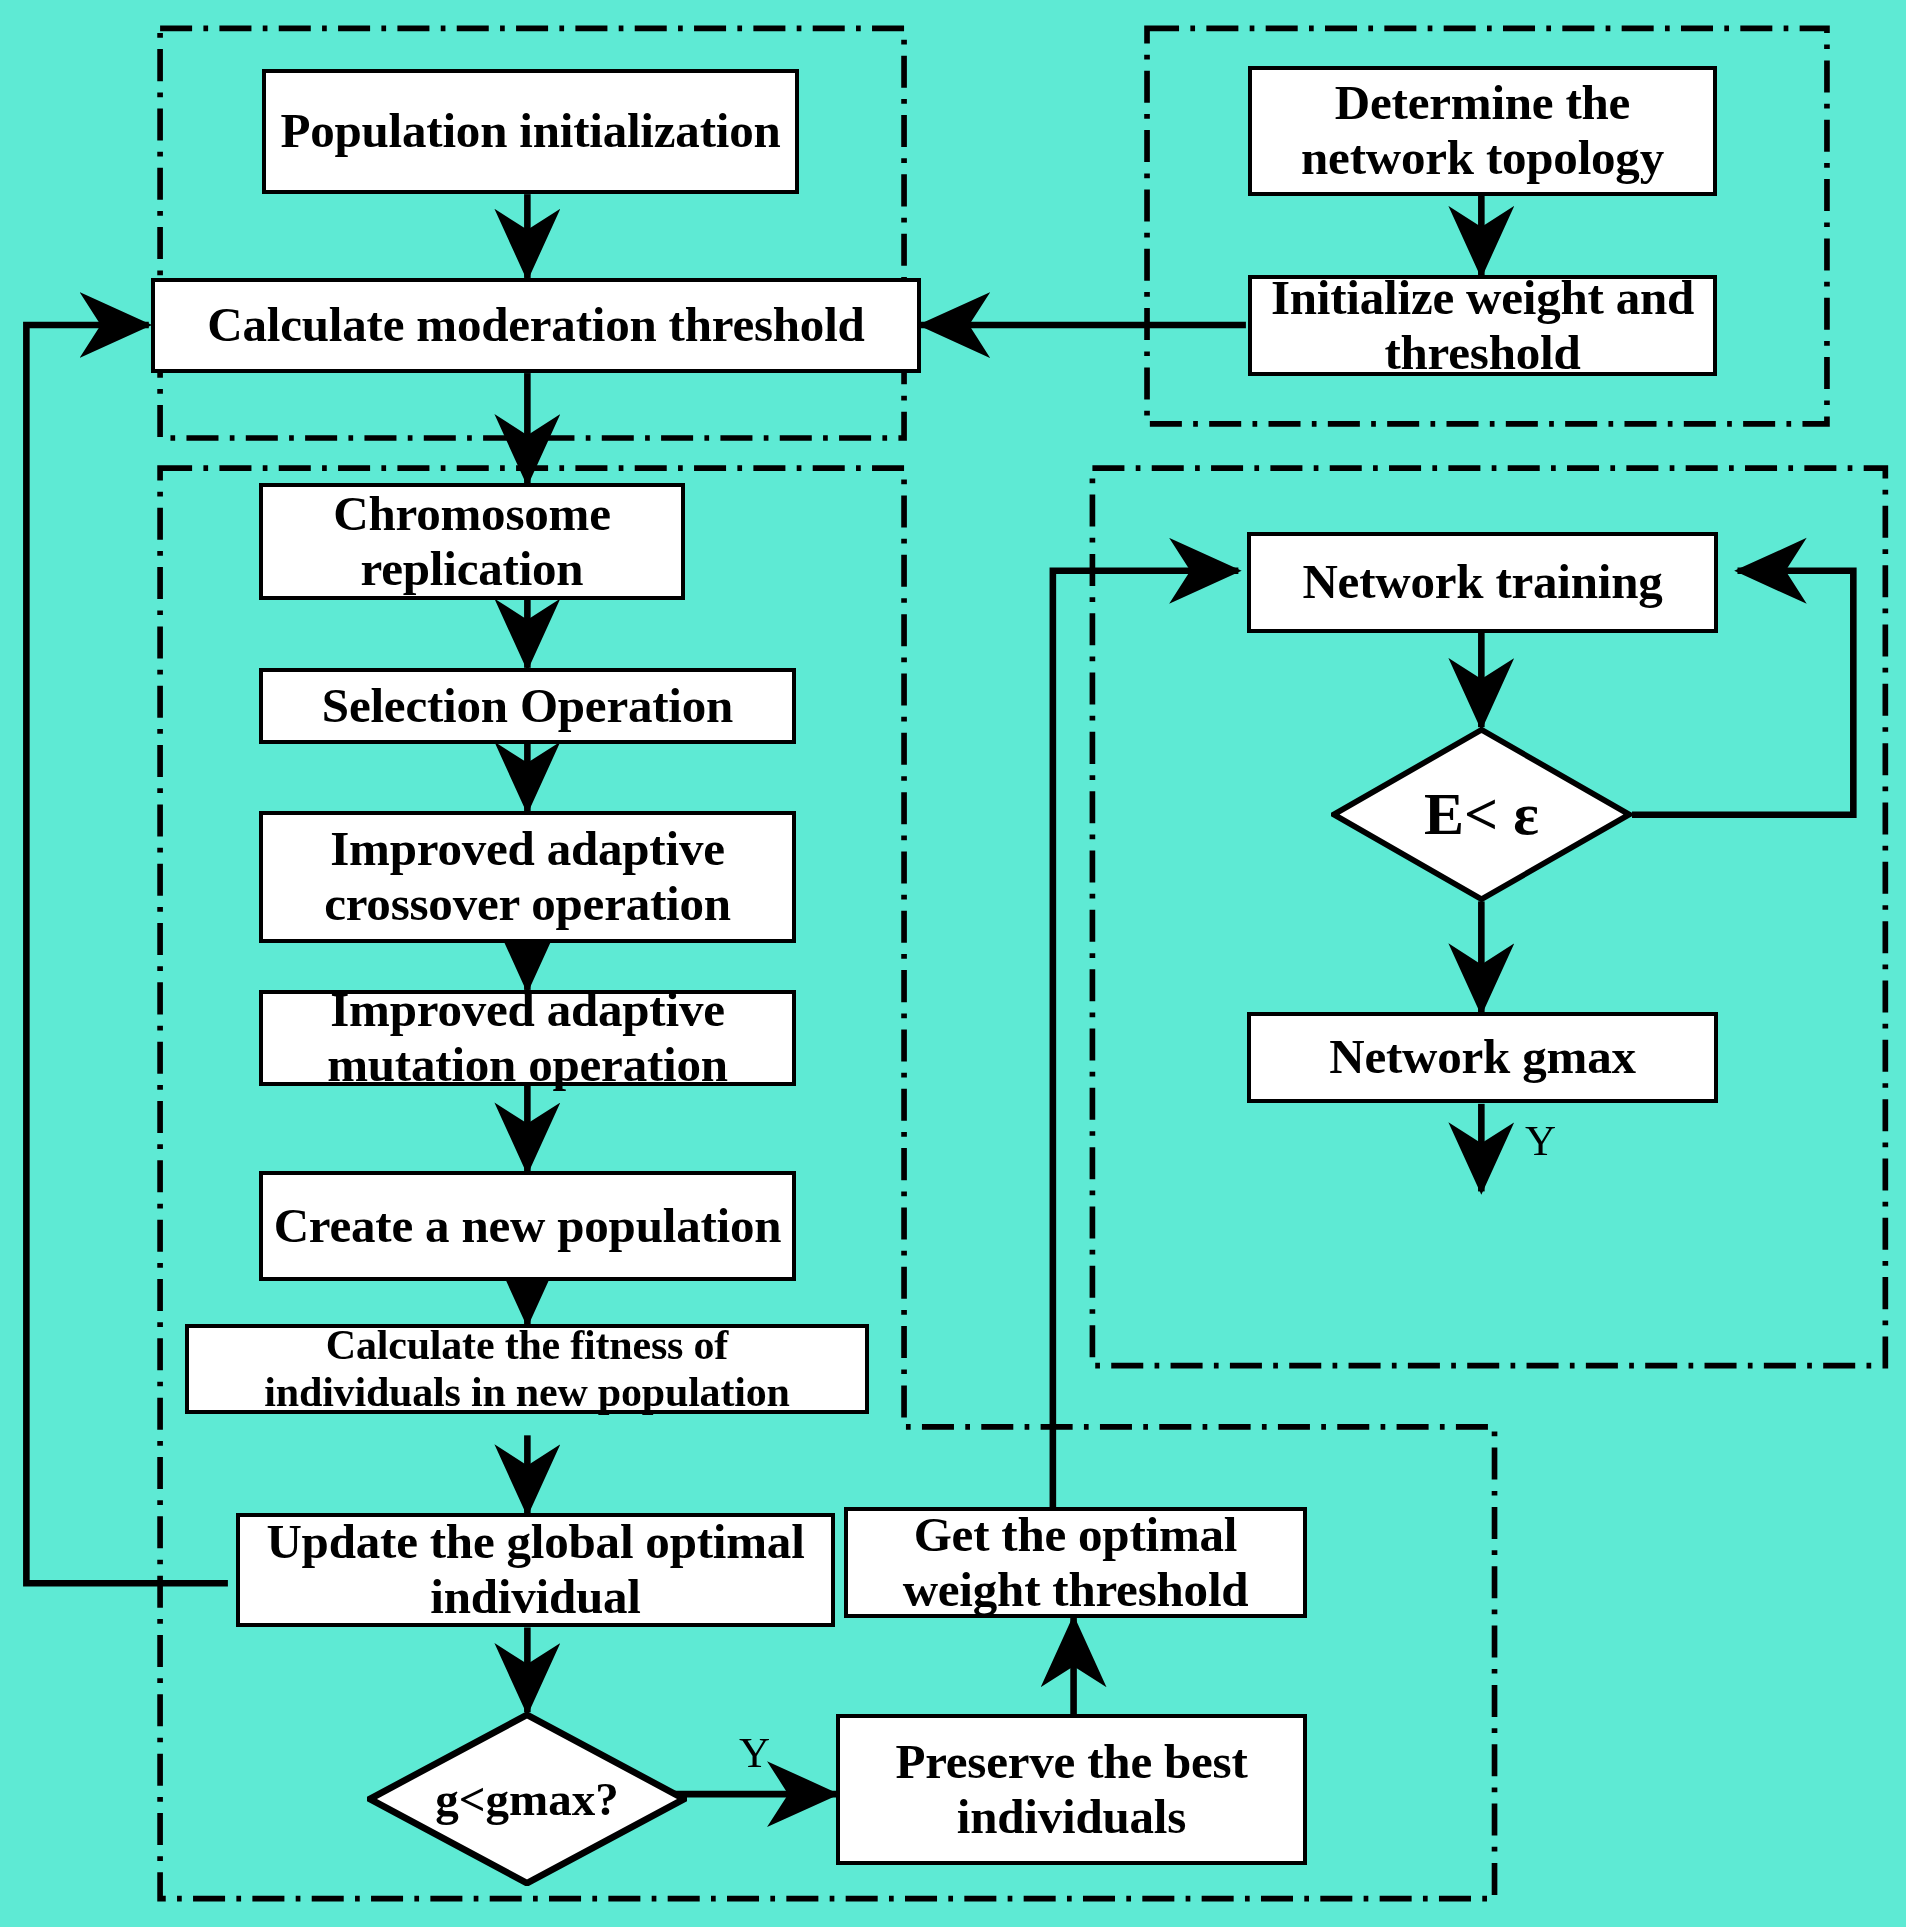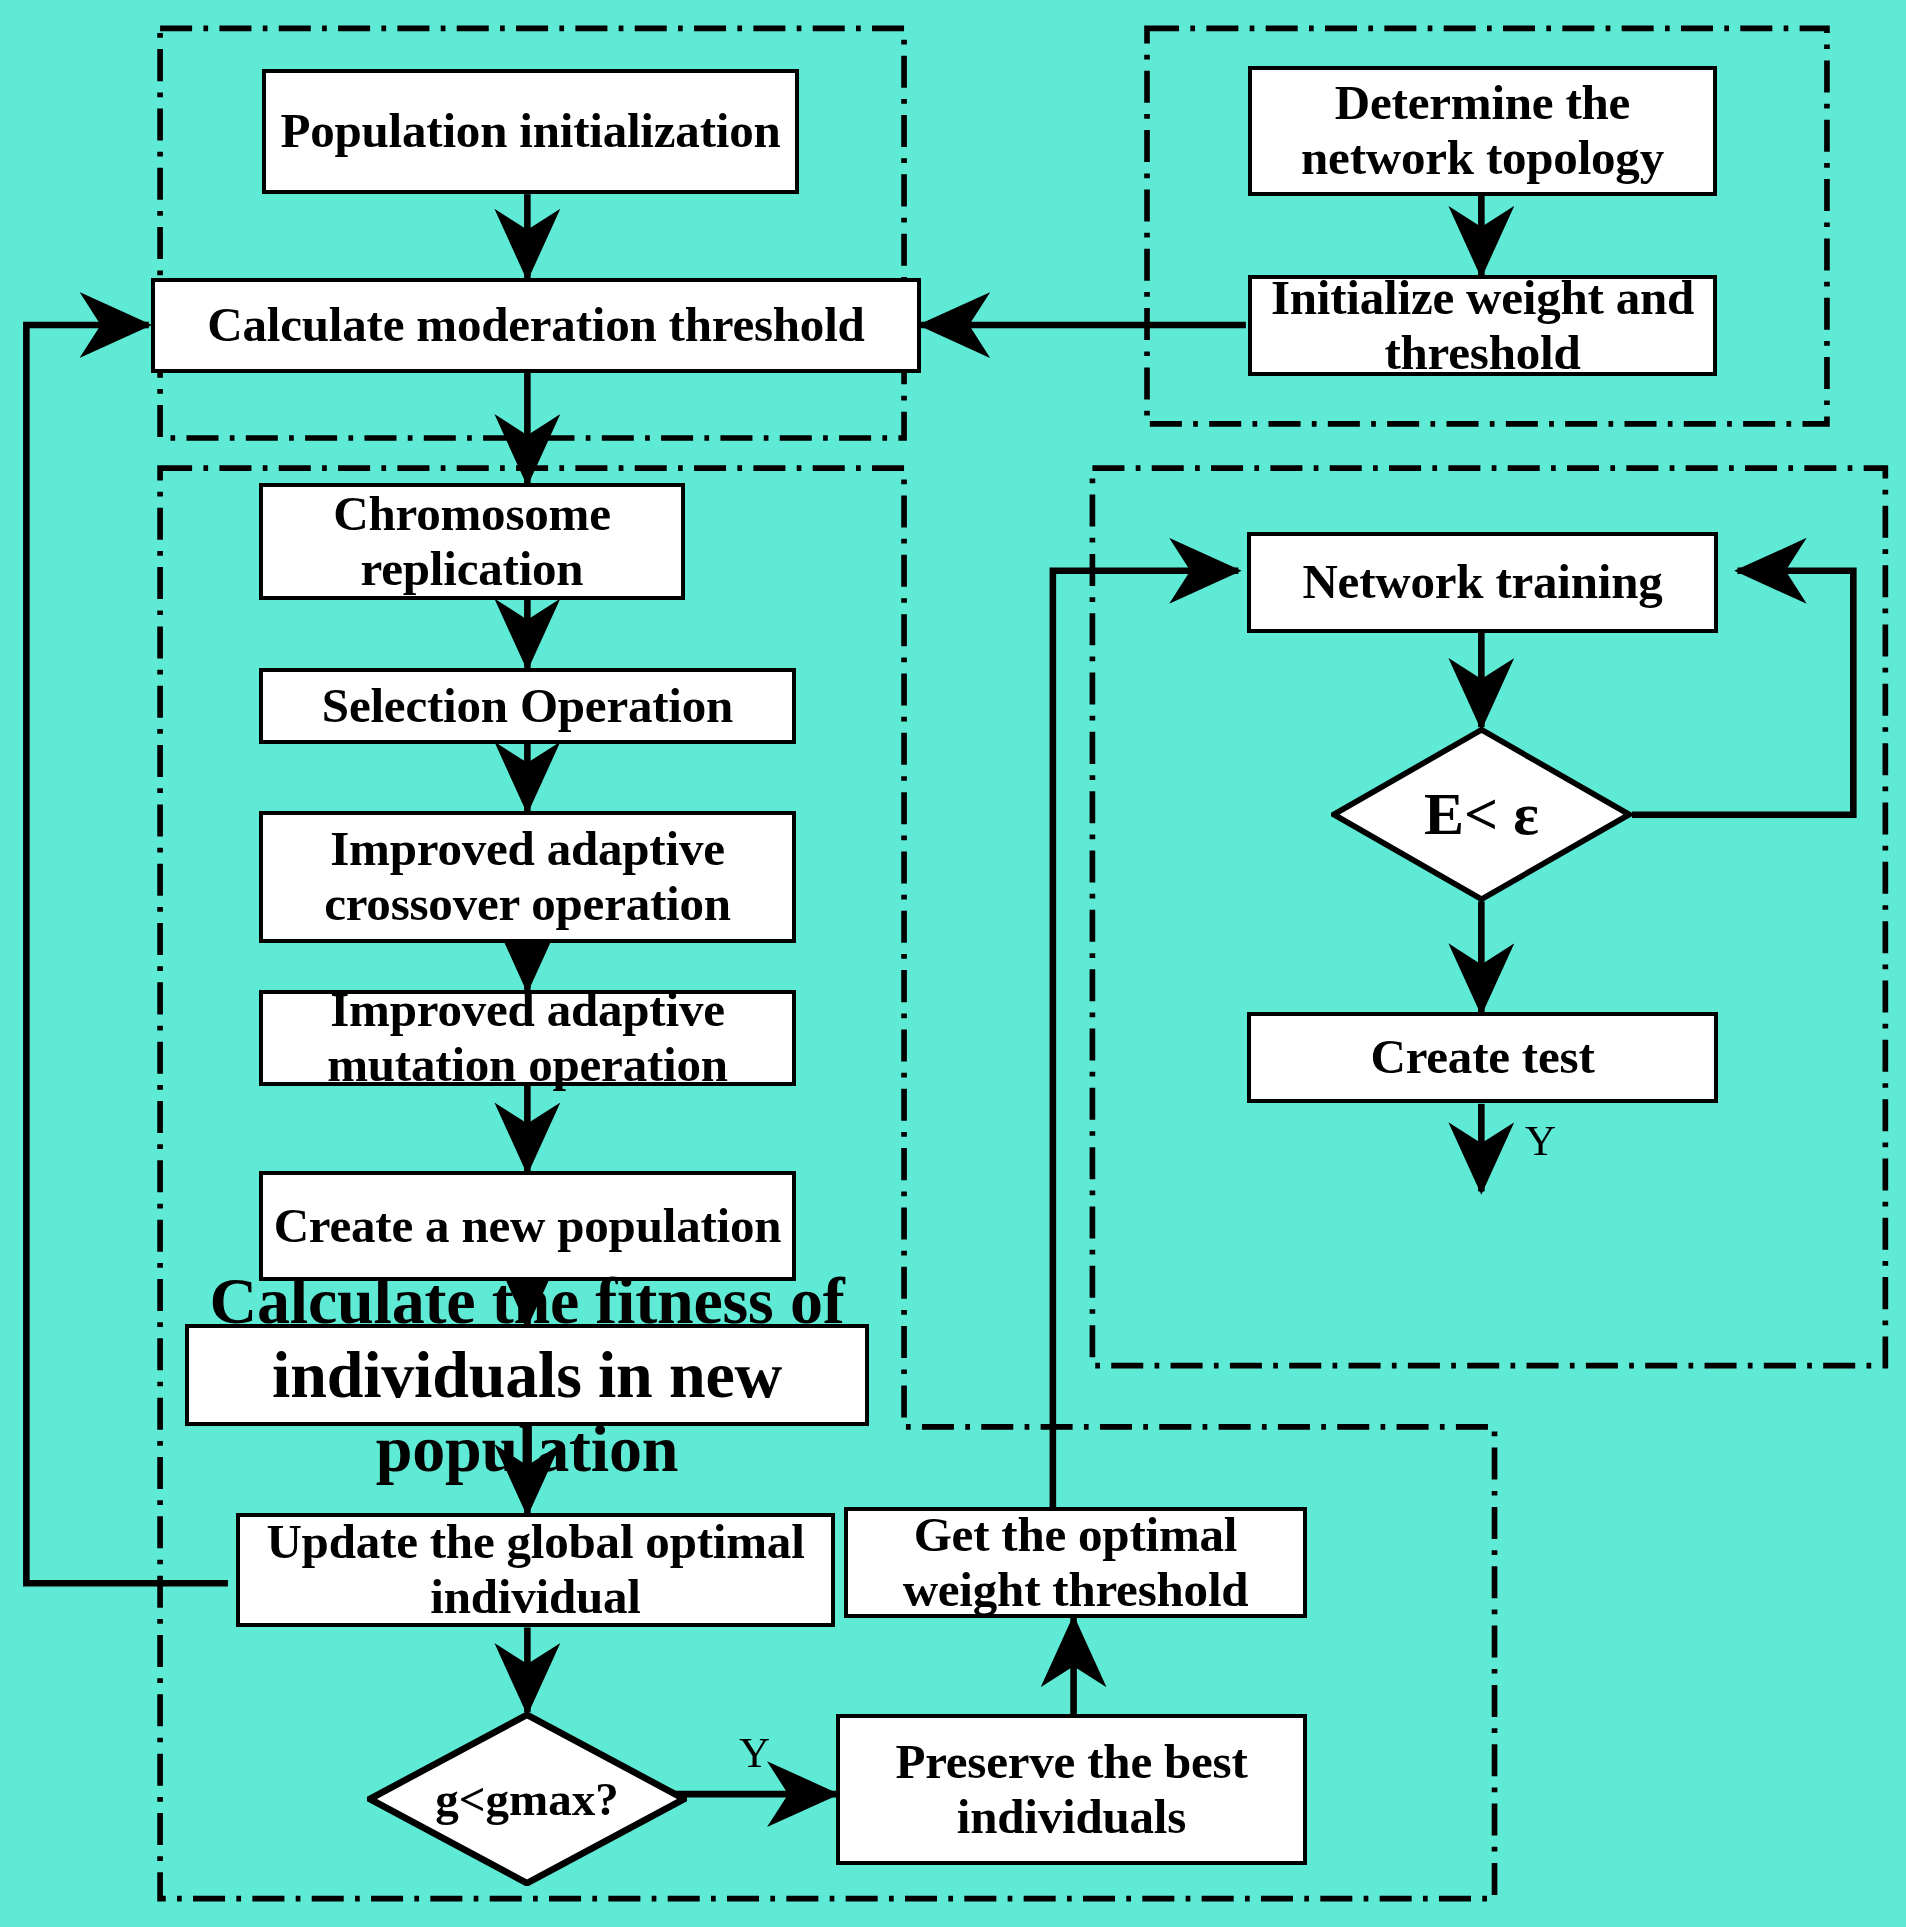--- a/index.html
+++ b/index.html
@@ -167,21 +167,21 @@
   </div>
 
   <div class="node" style="left:259px; top:990px; width:537px; height:96px; font-size:49px;">
     <span>Improved adaptive<br>mutation operation</span>
   </div>
 
   <div class="node" style="left:259px; top:1171px; width:537px; height:110px; font-size:49px;">
     <span>Create a new population</span>
   </div>
 
-  <div class="node" style="left:185px; top:1324px; width:684px; height:102px; font-size:66px;">
+  <div class="node" style="left:185px; top:1324px; width:684px; height:90px; font-size:42px;">
     <span>Calculate the fitness of<br>individuals in new population</span>
   </div>
 
   <div class="node" style="left:236px; top:1513px; width:599px; height:114px; font-size:49px;">
     <span>Update the global optimal<br>individual</span>
   </div>
 
   <div class="diamond" style="left:367px; top:1712px; width:320px; height:174px; font-size:47px;">
     <svg viewBox="0 0 340 185" preserveAspectRatio="none">
       <polygon points="170,3 337,92.5 170,182 3,92.5" fill="#ffffff" stroke="#000000" stroke-width="7"></polygon>
@@ -202,21 +202,21 @@
   </div>
 
   <div class="diamond" style="left:1331px; top:727px; width:301px; height:175px; font-size:60px;">
     <svg viewBox="0 0 320 186" preserveAspectRatio="none">
       <polygon points="160,3 317,93 160,183 3,93" fill="#ffffff" stroke="#000000" stroke-width="6"></polygon>
     </svg>
     <span class="dtext">E&lt; ε</span>
   </div>
 
   <div class="node" style="left:1247px; top:1012px; width:471px; height:91px; font-size:49px;">
-    <span>Create test</span>
+    <span>Network gmax</span>
   </div>
 
 
   <div class="edge-label" style="left:739px; top:1731px;">Y</div>
 
   <div class="edge-label" style="left:1525px; top:1119px;">Y</div>
 
 </div>
 
 

